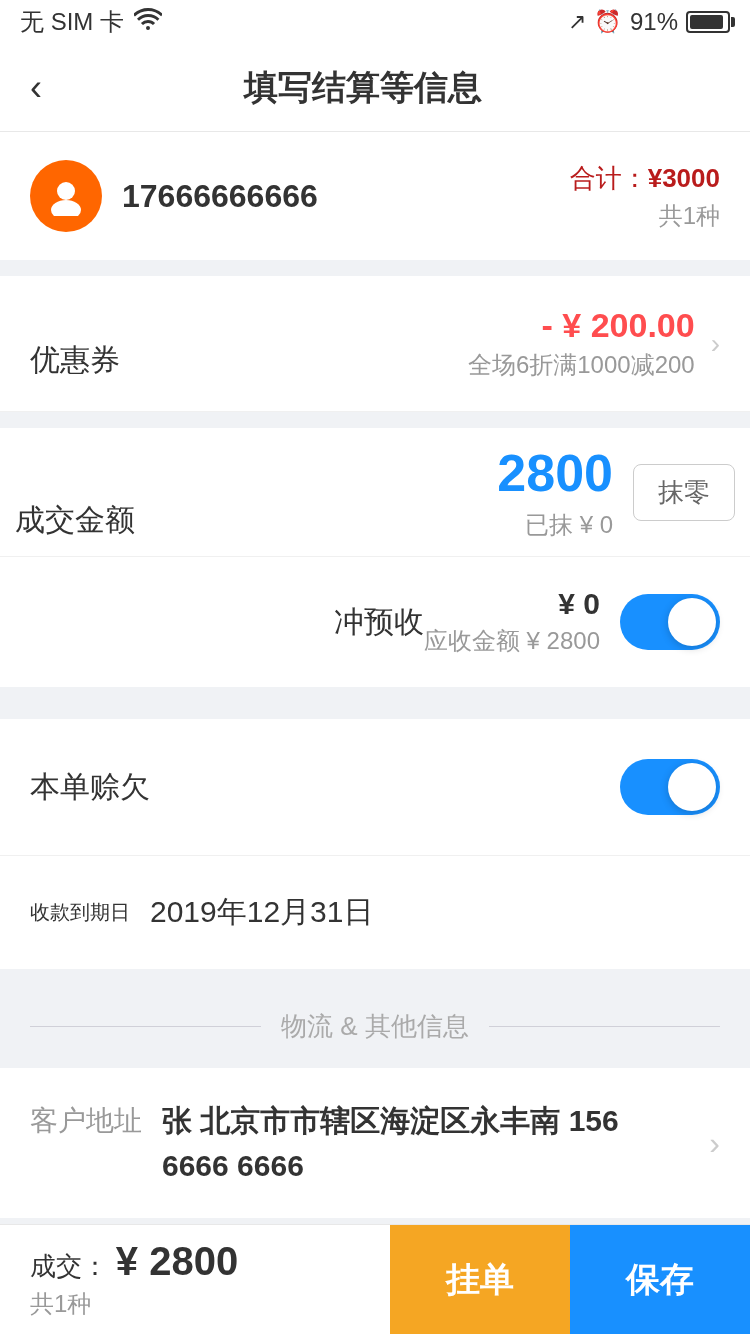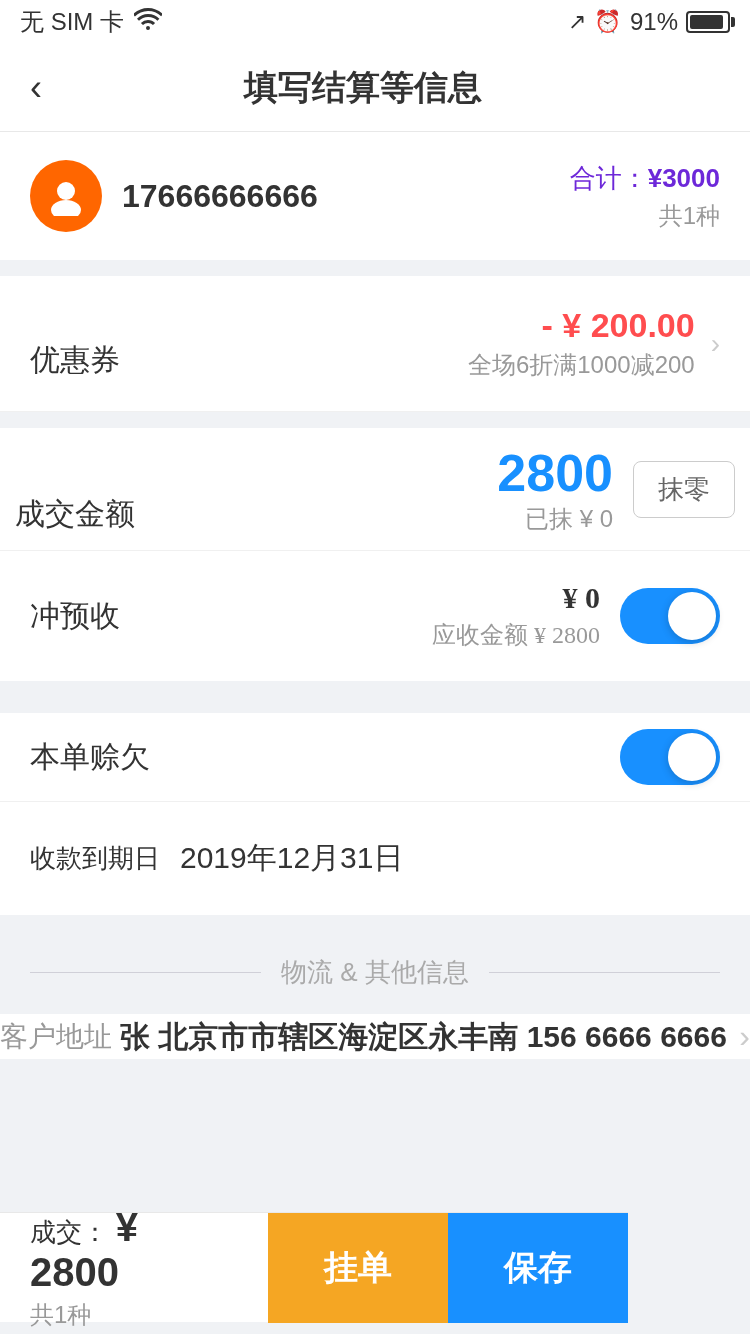--- a/index.html
+++ b/index.html
@@ -77,21 +77,21 @@
     }
     .customer-left { display: flex; align-items: center; gap: 20px; }
     .avatar {
       width: 72px; height: 72px; border-radius: 50%; background: #f60;
       display: flex; align-items: center; justify-content: center;
       color: #fff; font-size: 36px;
     }
     .customer-info .phone { font-size: 32px; font-weight: 600; color: #333; }
     .customer-info .debt { font-size: 24px; color: #999; margin-top: 6px; }
     .customer-right { text-align: right; }
-    .customer-right .total-label { font-size: 26px; color: #6d28d9; }
+    .customer-right .total-label { font-size: 26px; color: #b91c1c; }
     .customer-right .total-count { font-size: 24px; color: #999; margin-top: 4px; }
 
     
     .section-row {
       background: #fff;
       padding: 30px;
       display: flex;
       align-items: flex-end;
       justify-content: space-between;
       border-bottom: 1px solid #f0f0f0;
@@ -119,29 +119,28 @@
     .amount-value { font-size: 52px; font-weight: 700; color: #1890ff; }
     .round-btn {
       border: 1px solid #ccc;
       border-radius: 8px;
       padding: 10px 24px;
       font-size: 26px;
       color: #666;
       background: #fff;
       cursor: pointer;
     }
-    .amount-sub { font-size: 24px; color: #999; text-align: right; }
+    .amount-sub { font-size: 24px; color: #999; margin-top: 6px; text-align: right; }
 
     
     .prepay-row {
       padding: 30px;
       display: flex;
       align-items: center;
-      justify-content: space-between;
-      font-family: Liberation Serif, serif;
+      justify-content: flex-end;
     }
     .prepay-right { display: flex; align-items: center; gap: 20px; }
     .prepay-amount-block { text-align: right; }
     .prepay-amount { font-size: 30px; font-weight: 600; color: #333; }
     .prepay-sub { font-size: 24px; color: #999; margin-top: 4px; }
 
     
     .toggle {
       width: 100px; height: 56px; border-radius: 28px; background: #1890ff;
       position: relative; cursor: pointer; transition: background 0.2s;
@@ -149,68 +148,69 @@
     .toggle-knob {
       width: 48px; height: 48px; border-radius: 50%; background: #fff;
       position: absolute; top: 4px; right: 4px;
       box-shadow: 0 2px 8px rgba(0,0,0,0.2);
       transition: right 0.2s;
     }
 
     
     .credit-row {
       background: #fff;
-      padding: 16px 30px;
+      padding: 40px 30px;
       display: flex;
       align-items: center;
       justify-content: space-between;
       margin-top: 16px;
     }
     .credit-label { font-size: 30px; color: #333; }
 
     
     .due-date-row {
       background: #fff;
       padding: 36px 30px;
       display: flex;
       align-items: center;
       gap: 20px;
       border-top: 1px solid #f0f0f0;
     }
-    .due-date-label { font-size: 26px; color: #333; }
+    .due-date-label { font-size: 20px; color: #333; }
     .due-date-value { font-size: 30px; color: #333; }
 
     
     .logistics-divider {
       background: #f0f2f5;
       padding: 24px 30px;
       display: flex;
       align-items: center;
       gap: 20px;
       margin-top: 16px;
     }
     .divider-line { flex: 1; height: 1px; background: #d0d0d8; }
     .logistics-text { font-size: 26px; color: #aaa; white-space: nowrap; }
 
     
     .address-row {
       background: #fff;
+      padding: 30px;
       display: flex;
       align-items: flex-start;
       justify-content: space-between;
-      gap: 8px;
+      gap: 20px;
     }
     .address-label { font-size: 28px; color: #999; white-space: nowrap; min-width: 100px; margin-top: 4px; }
     .address-content { font-size: 30px; color: #333; flex: 1; line-height: 1.5; font-weight: bold; }
 
     
     .bottom-bar {
       position: fixed;
-      bottom: 12px; left: 0;
-      width: 628px;
+      bottom: 0; left: 0;
+      width: 750px;
       height: 110px;
       background: #fff;
       display: flex;
       align-items: center;
       border-top: 1px solid #e8e8e8;
     }
     .bottom-summary {
       flex: 1;
       padding: 0 30px;
     }

